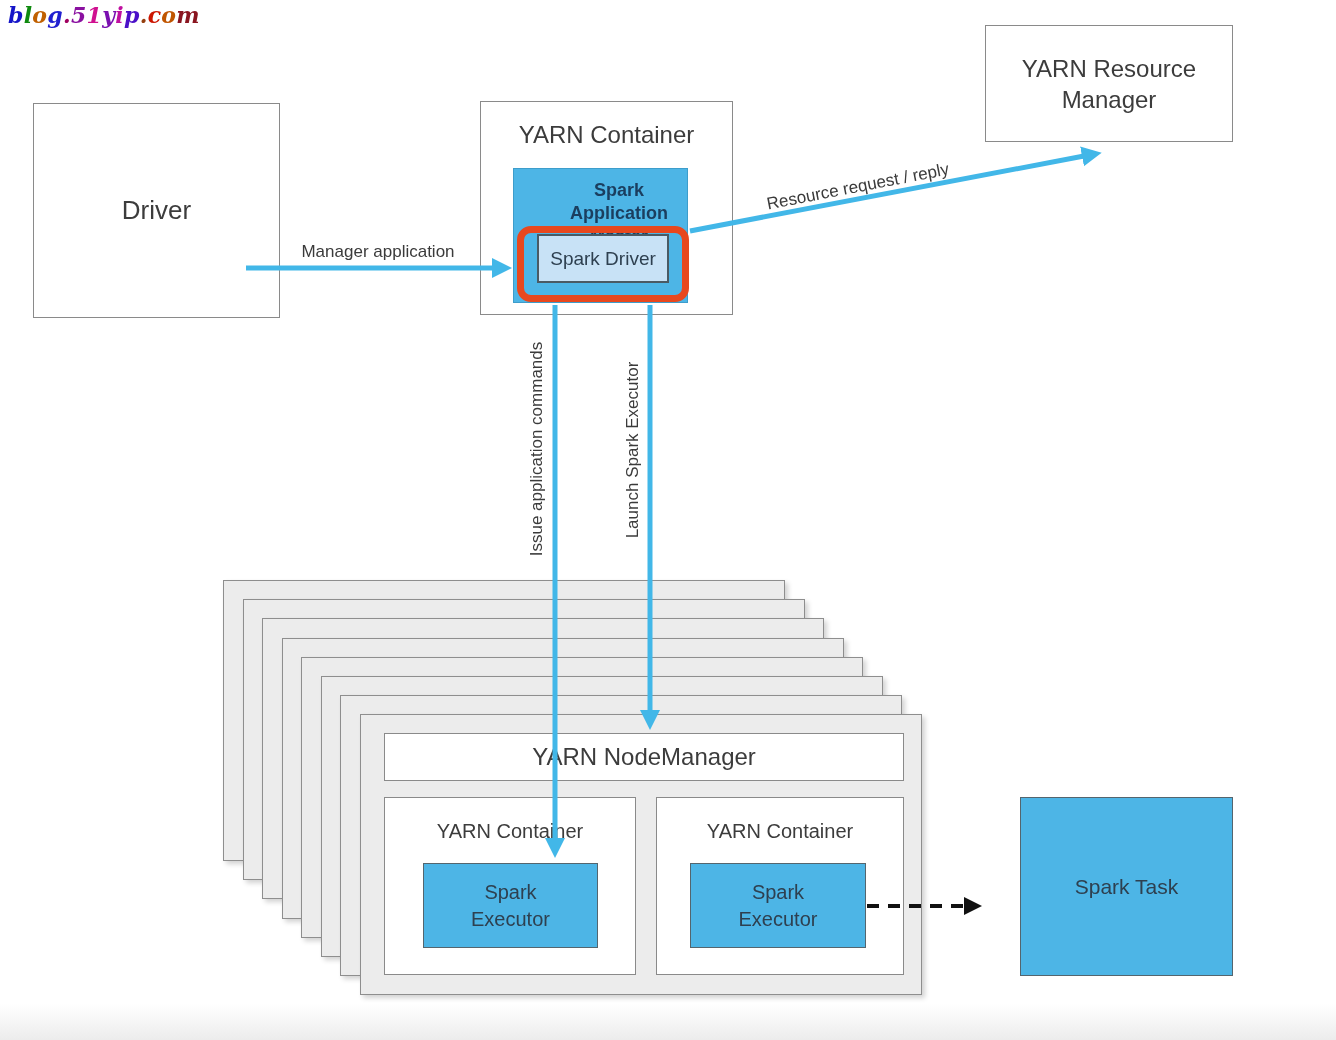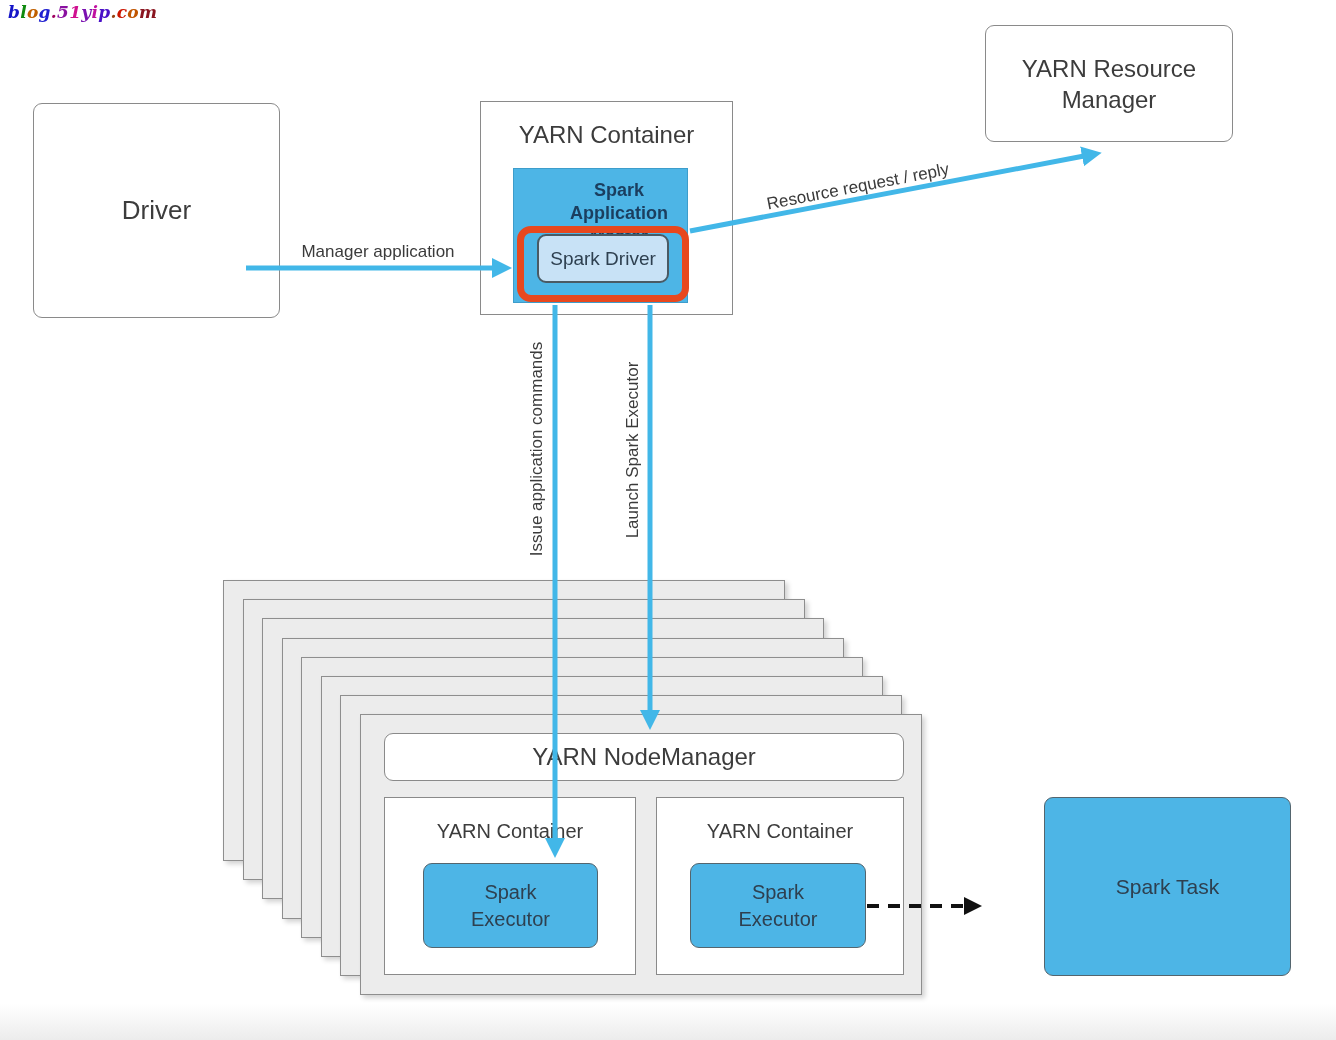--- a/index.html
+++ b/index.html
@@ -8,24 +8,24 @@
     position:relative; width:1336px; height:1040px; background:#ffffff;
     font-family:"Liberation Sans", sans-serif; color:#3d3d3d; overflow:hidden;
   }
   .page::after{
     content:""; position:absolute; left:0; right:0; bottom:0; height:36px;
     background:linear-gradient(rgba(236,236,236,0), #ececec); pointer-events:none;
   }
   .watermark{
     position:absolute; left:8px; top:2px;
     font-family:"DejaVu Serif", serif; font-style:italic; font-weight:bold;
-    font-size:17px; letter-spacing:0.3px;
+    font-size:22px; letter-spacing:0.3px;
   }
   .wbox{ position:absolute; background:#fff; border:1.5px solid #8a8a8a; }
-  .center{ display:flex; align-items:center; justify-content:center; text-align:center;border-radius:9px; }
+  .center{ display:flex; align-items:center; justify-content:center; text-align:center; }
   .client-box{ left:33px; top:103px; width:247px; height:215px; font-size:26px; color:#3c3c3c; }
   .yct-box{ left:480px; top:101px; width:253px; height:214px; }
   .yct-title{ position:absolute; left:480px; top:121px; width:253px; text-align:center; font-size:24px; color:#3c3c3c; }
   .rm-box{ left:985px; top:25px; width:248px; height:117px; font-size:24px; line-height:31px; color:#3c3c3c; padding:0 10px; }
   .sam-box{
     position:absolute; left:513px; top:168px; width:175px; height:135px;
     background:#4db5e6; border:1px solid #3d9dcb;
   }
   .sam-label{
     position:absolute; left:513px; top:179px; width:175px; text-align:center;
@@ -47,21 +47,21 @@
   }
   .nm-bar{ left:384px; top:733px; width:520px; height:48px; font-size:24px; color:#3c3c3c; z-index:5; }
   .inner-container{ position:absolute; width:252px; height:178px; background:#fff; border:1.5px solid #8a8a8a; z-index:5; }
   .inner-title{ position:absolute; top:22px; left:0; width:100%; text-align:center; font-size:20px; color:#3c3c3c; }
   .exec-box{
     position:absolute; width:176px; height:85px; background:#4db5e6; border:1.5px solid #54656e;
     z-index:6; font-size:20px; line-height:27px; color:#2e4050;
   }
   .exec-box span{ display:inline-block; max-width:100px; }
   .task-box{
-    position:absolute; left:1044px; top:797px; width:247px; height:179px;
+    position:absolute; left:1020px; top:797px; width:213px; height:179px;
     background:#4db5e6; border:1.5px solid #54656e; font-size:21px; color:#2e4050; z-index:5;
   }
   .arrow-layer{ position:absolute; left:0; top:0; width:1336px; height:1040px; z-index:15; pointer-events:none; }
   .edge-label{ position:absolute; z-index:16; font-size:17px; color:#3b3b3b; white-space:nowrap; }
   .lbl-launch{ left:378px; top:252px; transform:translate(-50%,-50%); }
   .lbl-resource{ left:858px; top:187px; transform:translate(-50%,-50%) rotate(-11deg); }
   .lbl-issue{ left:537px; top:449px; transform:translate(-50%,-50%) rotate(-90deg); }
   .lbl-launchexec{ left:633px; top:450px; transform:translate(-50%,-50%) rotate(-90deg); }
 </style>
 </head>

